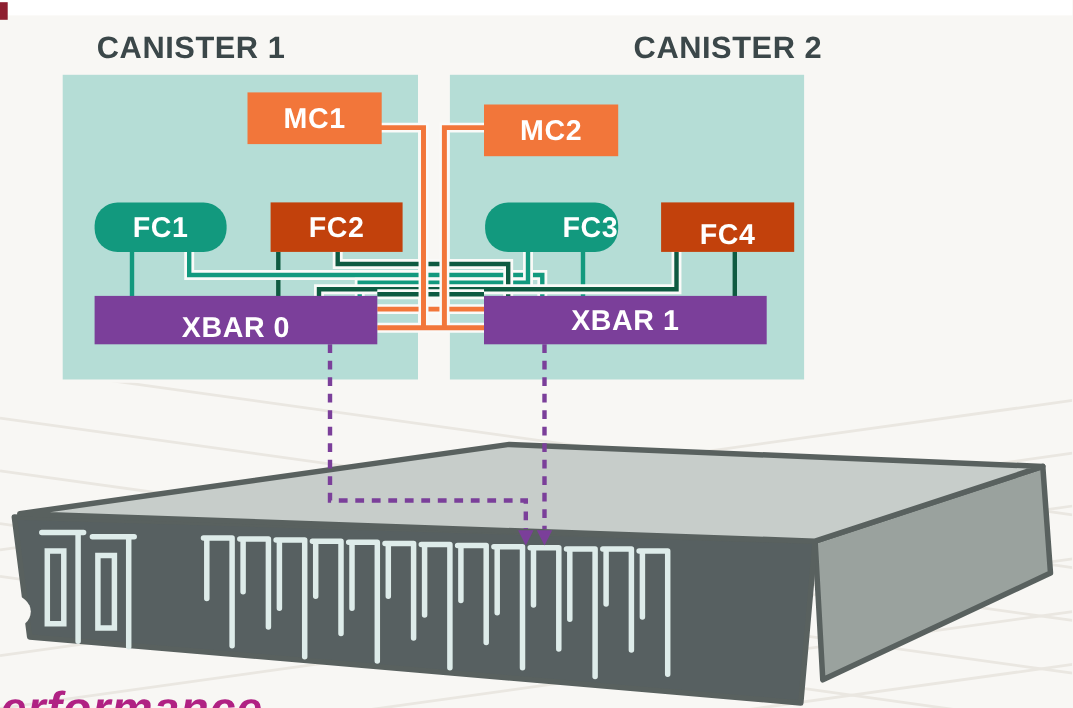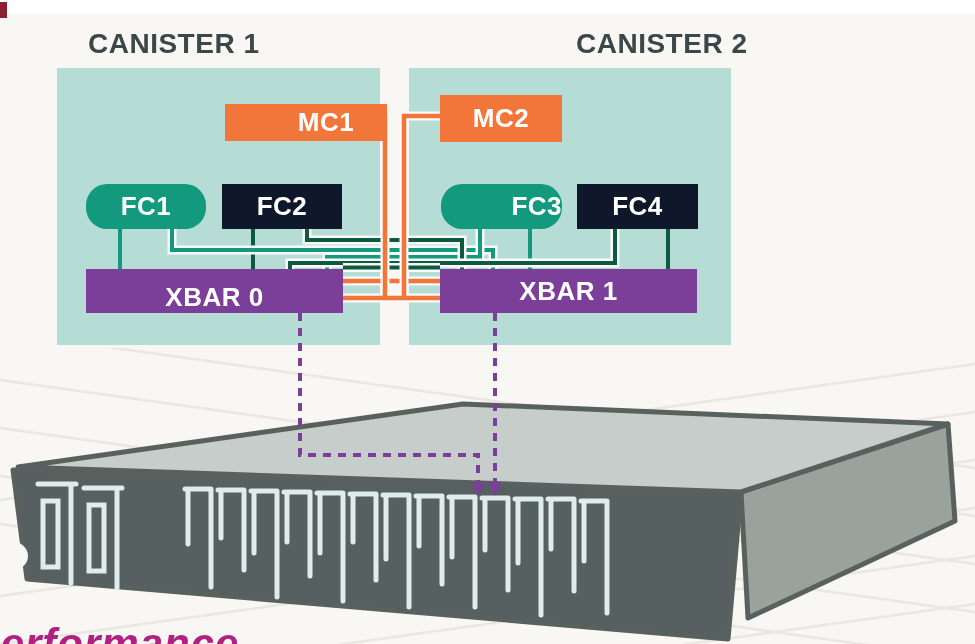--- a/index.html
+++ b/index.html
@@ -19,28 +19,28 @@
     margin-left:16px;
   }
   #can1-label{left:72px;}
   #can2-label{left:560px;}
   .block{
     position:absolute;display:flex;align-items:center;justify-content:center;
     color:#ffffff;font-weight:bold;font-size:26px;letter-spacing:.5px;
   }
   .mc{background:#f2763a;}
   .fc-light{background:#12997e;border-radius:21px;}
-  .fc-dark{background:#0f172a;}
+  .fc-dark{background:#c2410c;margin-left:24px;}
   .xbar{background:#7b3f9a;}
-  #mc1{left:225px;top:104px;width:122px;height:37px;padding-left:40px;}
+  #mc1{left:225px;top:84px;width:122px;height:47px;}
   #mc2{left:440px;top:95px;width:122px;height:47px;}
   #fc1{left:86px;top:184px;width:120px;height:45px;}
   #fc2{left:222px;top:184px;width:120px;height:45px;}
   #fc3{left:441px;top:184px;width:121px;height:45px;justify-content:flex-end;}
-  #fc4{left:577px;top:184px;width:121px;height:45px;}
+  #fc4{left:577px;top:184px;width:121px;height:45px;align-items:flex-end;}
   #xbar0{left:86px;top:269px;width:257px;height:44px;align-items:flex-end;}
   #xbar1{left:440px;top:269px;width:257px;height:44px;}
   .footer-text{
     position:absolute;left:-26px;top:620px;
     font-size:42px;font-weight:bold;font-style:italic;
     color:#b02183;letter-spacing:1px;white-space:nowrap;
   }
   
   .wire-light{stroke:#12997e;stroke-width:4;fill:none;}
   .wire-dark{stroke:#0e5a41;stroke-width:4;fill:none;}

